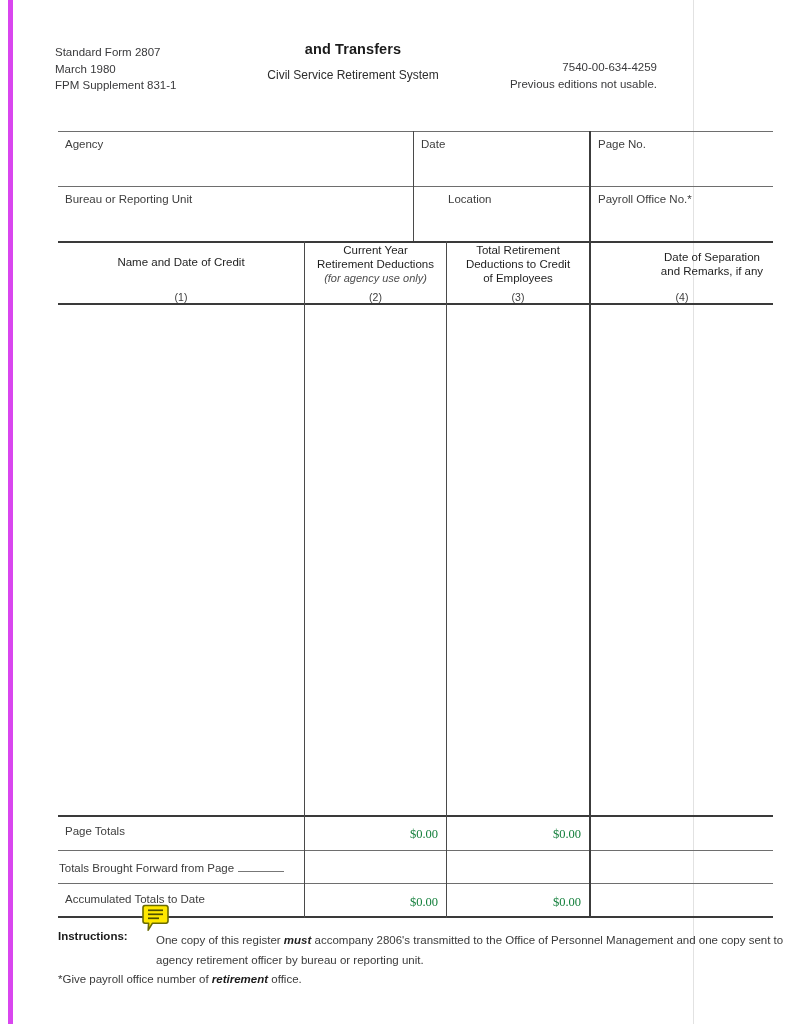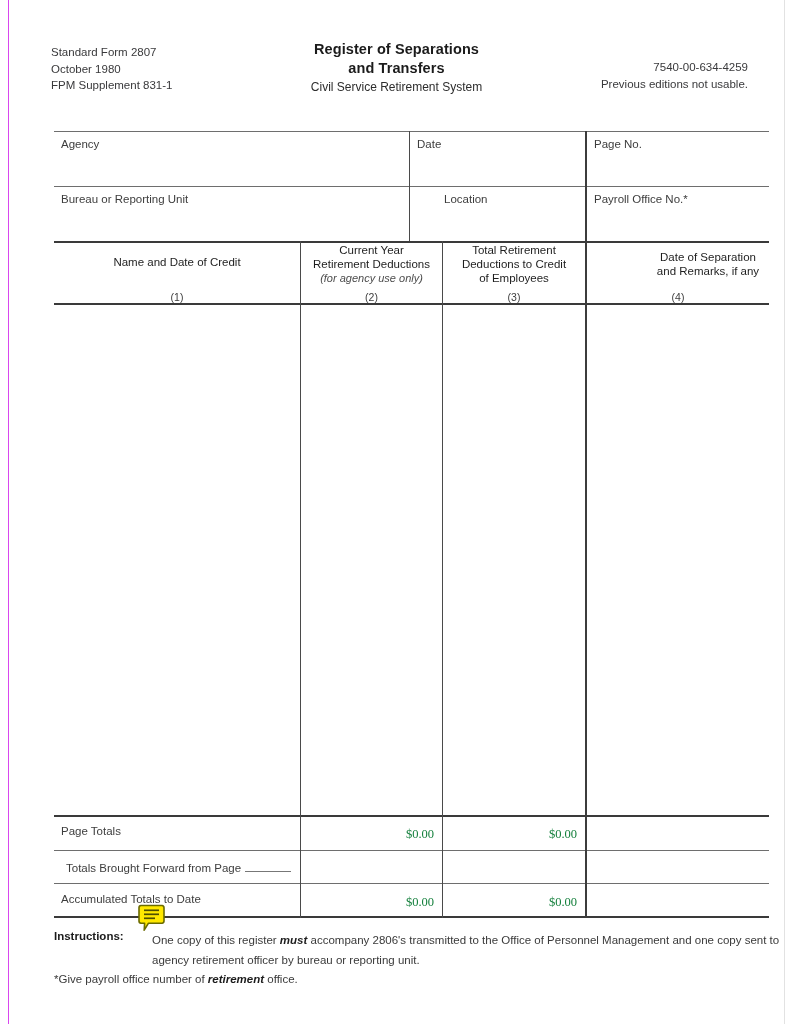--- a/index.html
+++ b/index.html
@@ -14,24 +14,24 @@
     font-family: "Liberation Sans", sans-serif;
     color: #2a2a2a;
     position: relative;
     overflow: hidden;
   }
 
   .page {
     position: absolute;
     left: 8px;
     top: 0px;
-    width: 777px;
+    width: 686px;
     height: 1024px;
     background: #ffffff;
-    border-left: 1px solid #d946ef;
+    border-left: 5px solid #d946ef;
     border-right: 1px solid #e2e2e2;
     box-sizing: border-box;
   }
 
   
   .masthead {
     position: absolute;
     left: 0; top: 40px; right: 0;
     height: 72px;
   }
@@ -57,21 +57,21 @@
     font-size: 14.5px;
     font-weight: bold;
     line-height: 19px;
     color: #1b1b1b;
     letter-spacing: 0.1px;
   }
   .mast-sub {
     font-size: 12px;
     line-height: 17px;
     color: #2d2d2d;
-    margin-top: 1px;
+    margin-top: 8px;
   }
 
   .mast-right {
     position: absolute;
     right: 36px;
     top: 19px;
     text-align: right;
     font-size: 11.5px;
     line-height: 16.5px;
     color: #39393b;
@@ -190,26 +190,25 @@
 </style>
 </head>
 <body>
 
 <div class="page">
 
   <div class="masthead">
 
     <div class="mast-left">
       <div>Standard Form 2807</div>
-      <div>October 1980</div>
+      <div>March 1980</div>
       <div>FPM Supplement 831-1</div>
     </div>
 
     <div class="mast-center">
-      <div class="mast-title">Register of Separations</div>
       <div class="mast-title">and Transfers</div>
       <div class="mast-sub">Civil Service Retirement System</div>
     </div>
 
     <div class="mast-right">
       <div>7540-00-634-4259</div>
       <div>Previous editions not usable.</div>
     </div>
 
   </div>
@@ -263,21 +262,21 @@
       <div>and Remarks, if any</div>
     </div>
     <div class="colnum" style="left:533px; top:160px; width:182px;">(4)</div>
 
     <div style="position:absolute; left:0; top:174px; width:715px; height:508px;"></div>
 
     <div class="cell-label" style="left:7px; top:694px;">Page Totals</div>
     <div class="money" style="left:248px; top:696px; width:132px;">$0.00</div>
     <div class="money" style="left:390px; top:696px; width:133px;">$0.00</div>
 
-    <div class="cell-label" style="left:12px; top:729px;">
+    <div class="cell-label" style="left:1px; top:729px;">
       <span>Totals Brought Forward from Page</span><span class="blankline"></span>
     </div>
 
     <div class="cell-label" style="left:7px; top:762px;">Accumulated Totals to Date</div>
     <div class="money" style="left:248px; top:764px; width:132px;">$0.00</div>
     <div class="money" style="left:390px; top:764px; width:133px;">$0.00</div>
 
   </div>
 
   <div class="comment-icon">

